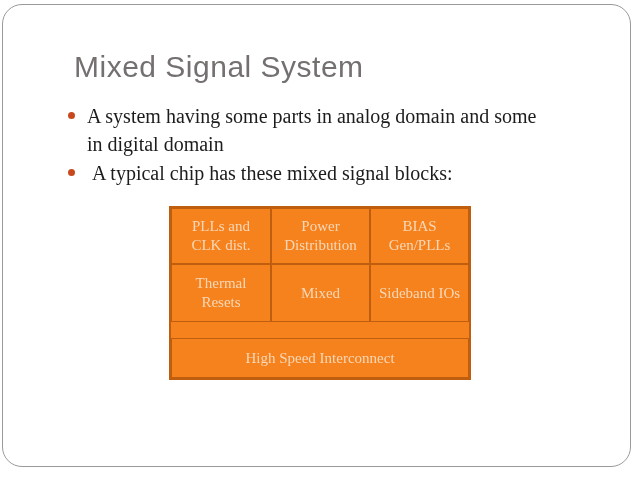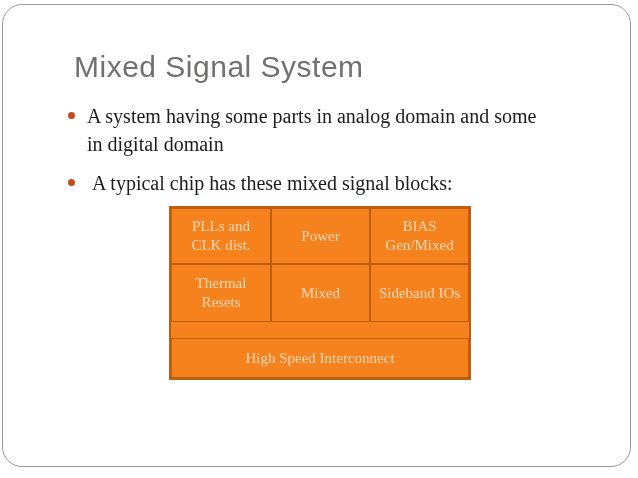--- a/index.html
+++ b/index.html
@@ -36,21 +36,21 @@
   .bullet-list {
     position: absolute;
     left: 68px;
     top: 102px;
     width: 492px;
   }
   .bullet-item {
     display: flex;
     align-items: flex-start;
   }
-  .bullet-item + .bullet-item { margin-top: 11px; text-align: right; }
+  .bullet-item + .bullet-item { margin-top: 1px; text-align: right; }
   .bullet-dot {
     flex: 0 0 auto;
     width: 7px;
     height: 7px;
     border-radius: 50%;
     background: #c8491d;
     margin-top: 10px;
     margin-right: 12px;
   }
   .bullet-text {
@@ -111,24 +111,25 @@
   </div>
 
   <div class="block-table">
 
     <div class="cell">
       <span>PLLs and</span>
       <span>CLK dist.</span>
     </div>
     <div class="cell">
       <span>Power</span>
+      <span>Distribution</span>
     </div>
     <div class="cell">
       <span>BIAS</span>
-      <span>Gen/Mixed</span>
+      <span>Gen/PLLs</span>
     </div>
 
     <div class="cell">
       <span>Thermal</span>
       <span>Resets</span>
     </div>
     <div class="cell">
       <span>Mixed</span>
     </div>
     <div class="cell">

